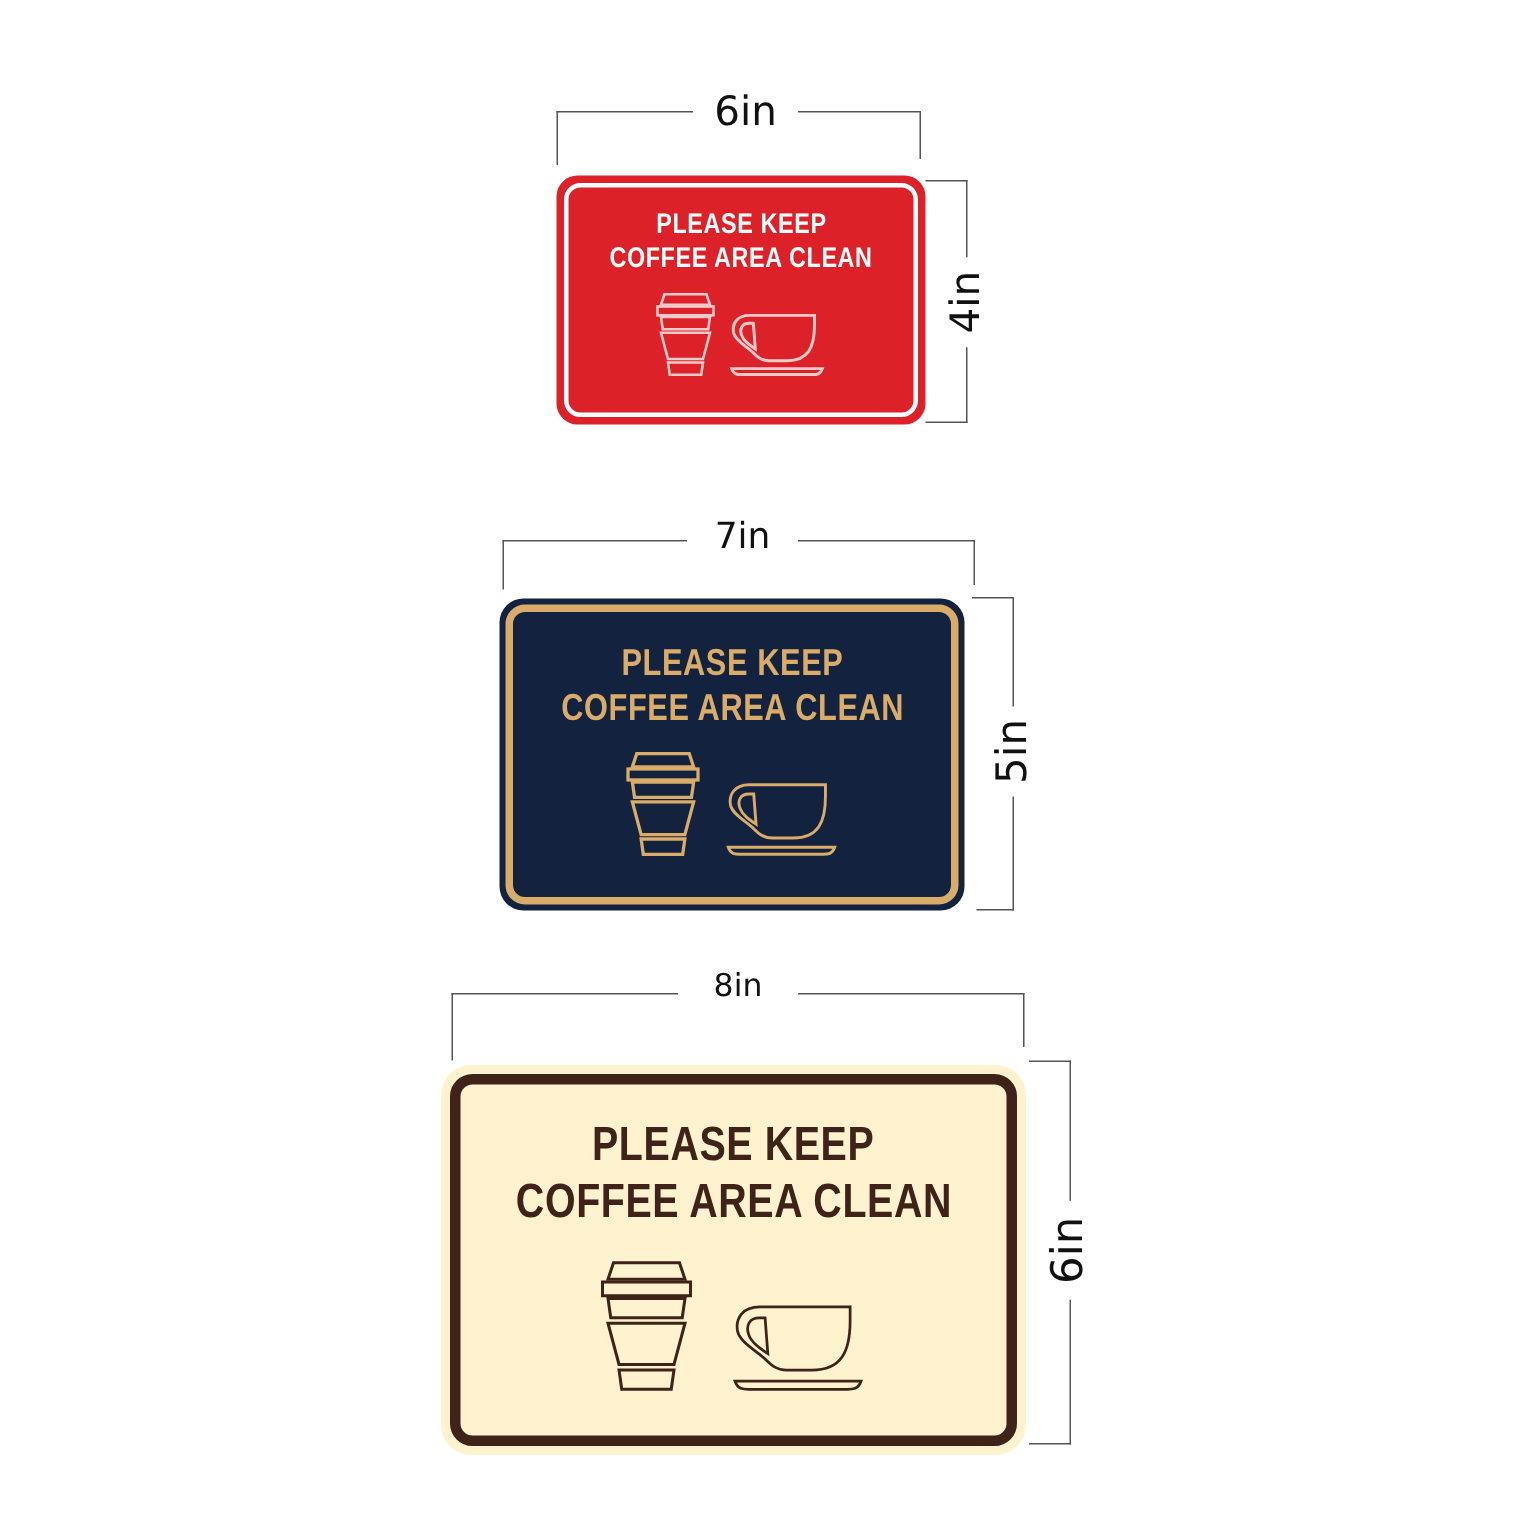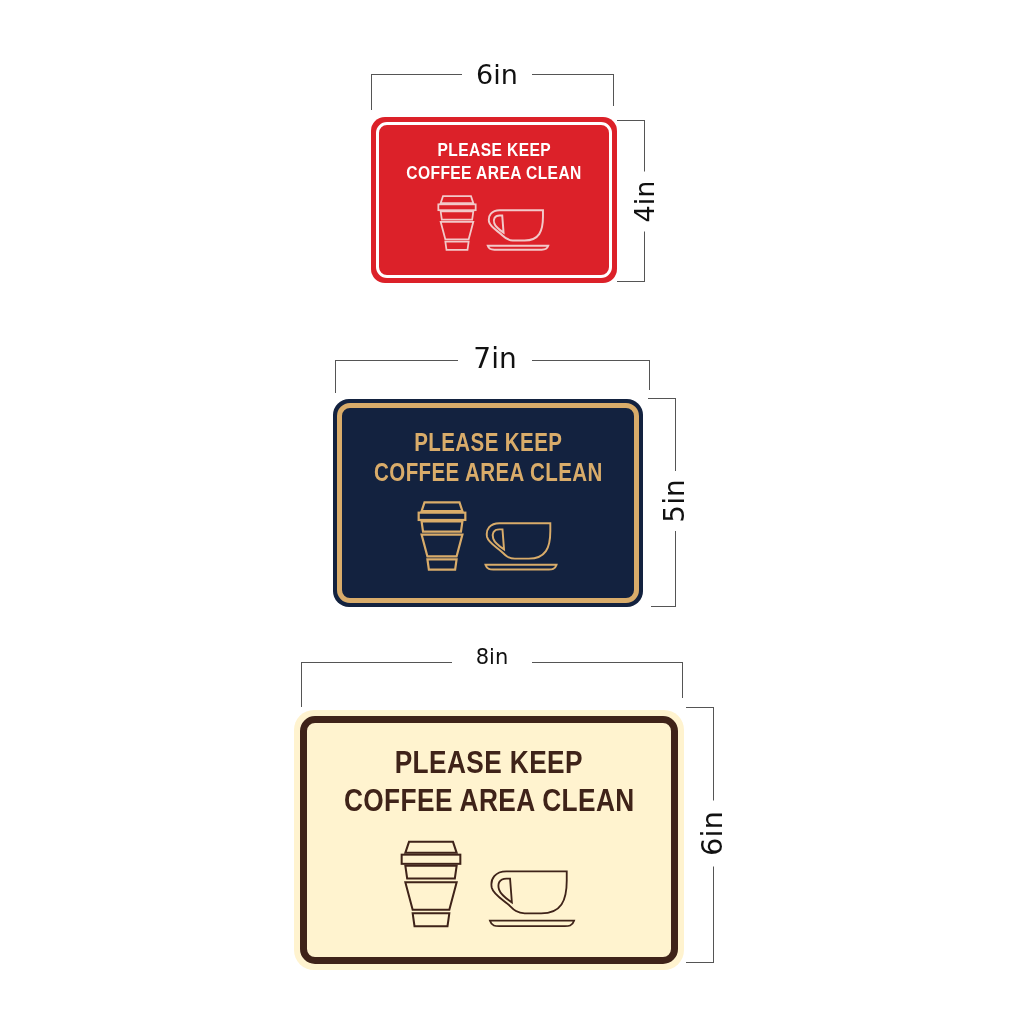--- a/index.html
+++ b/index.html
@@ -51,21 +51,21 @@
         </svg>
       </span>
     </div>
   </div>
 </div>
 
 <div>
   <div class="dim-line" style="left:335px; top:360px; width:315px; height:1px;"></div>
   <div class="dim-line" style="left:335px; top:360px; width:1px; height:33px;"></div>
   <div class="dim-line" style="left:649px; top:360px; width:1px; height:30px;"></div>
-  <div class="dim-label" style="left:458px; top:345px; width:74px; font-size:28px;">7in</div>
+  <div class="dim-label" style="left:458px; top:345px; width:74px; font-size:24px;">7in</div>
 </div>
 <div>
   <div class="dim-line" style="left:648px; top:398px; width:28px; height:1px;"></div>
   <div class="dim-line" style="left:675px; top:398px; width:1px; height:209px;"></div>
   <div class="dim-line" style="left:651px; top:606px; width:25px; height:1px;"></div>
   <div class="dim-label vert" style="left:645px; top:487px; width:60px; font-size:28px;">5in</div>
 </div>
 
 <div class="sign" style="left:333px; top:399px; width:310px; height:208px; background:#13223f; border-radius:16px;">
   <div class="inner" style="left:4px; top:4px; width:302px; height:200px; border:5px solid #d9ac6a; border-radius:13px; background:#13223f; padding-top:19px;">

